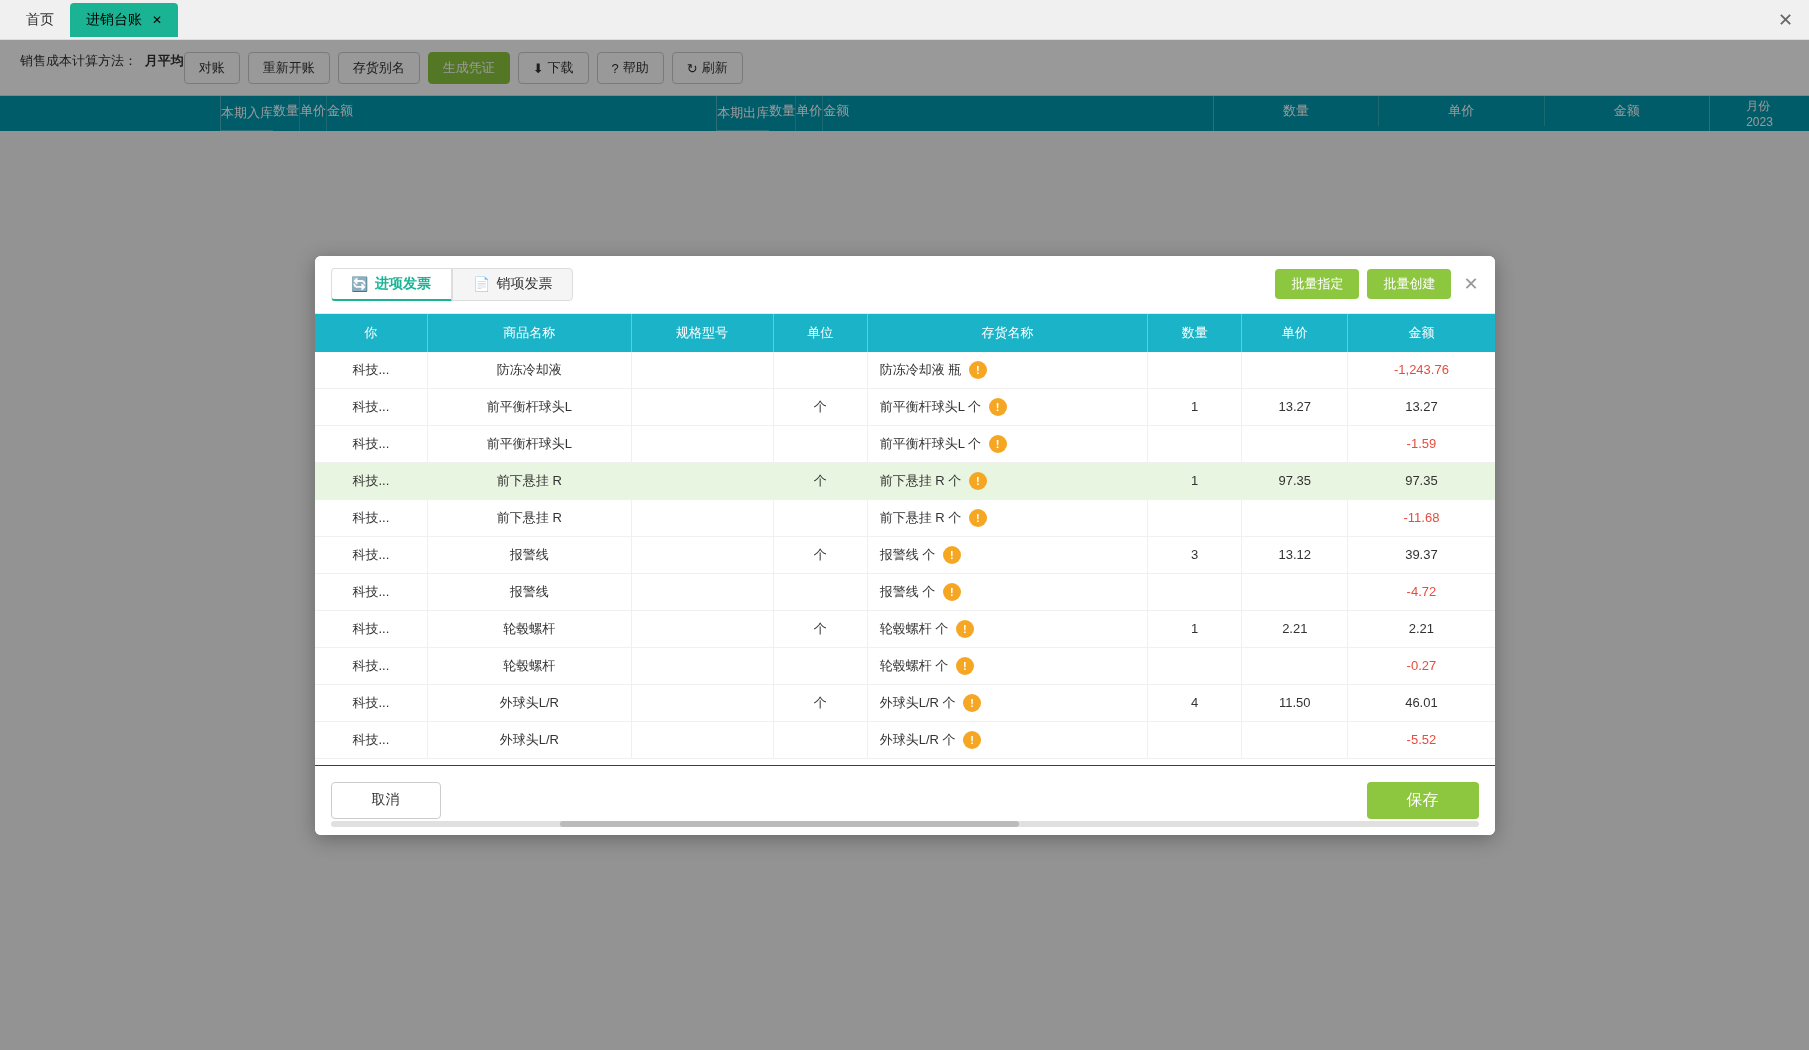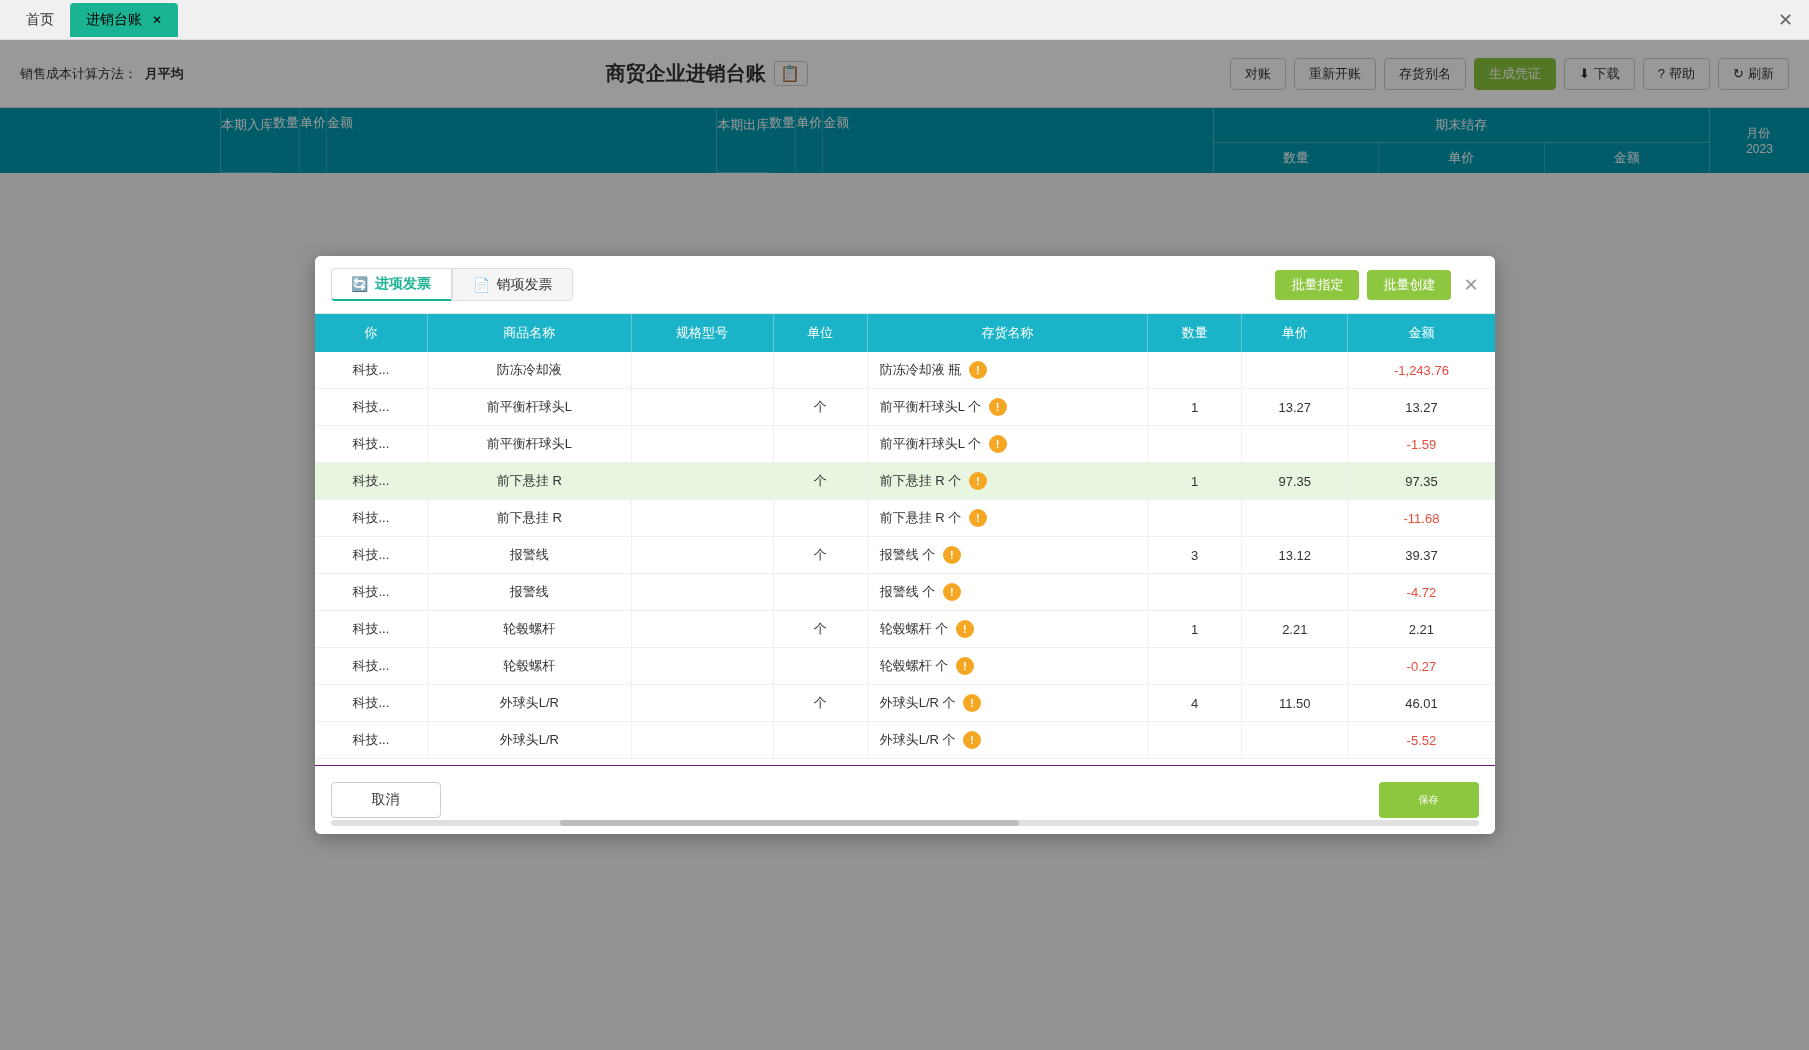--- a/index.html
+++ b/index.html
@@ -56,23 +56,23 @@
     .main-area {
       background: #f5f5f5;
       width: 100%;
       height: calc(1050px - 40px);
       position: relative;
     }
 
     
     .toolbar {
       display: flex;
-      align-items: center;
+      align-items: flex-start;
       padding: 12px 20px;
-      height: 68px;
+      height: 56px;
       background: #fff;
       border-bottom: 1px solid #e0e0e0;
     }
     .cost-method {
       font-size: 13px;
       color: #333;
     }
     .page-title {
       flex: 1;
       text-align: center;
@@ -273,21 +273,21 @@
       cursor: pointer;
       font-size: 14px;
     }
     .btn-save {
       padding: 8px 40px;
       border: none;
       background: #8dc63f;
       color: #fff;
       border-radius: 4px;
       cursor: pointer;
-      font-size: 10px;
+      font-size: 16px;
     }
 
     
     .scroll-indicator {
       position: absolute;
       bottom: 8px;
       left: 0;
       right: 0;
       height: 6px;
       background: #e0e0e0;
@@ -313,24 +313,20 @@
   </div>
   <span class="window-close">✕</span>
 </div>
 
 <div class="main-area">
 
   <div class="toolbar">
     <div class="cost-method">
       <span>销售成本计算方法：</span>
       <span style="margin-left:4px;font-weight:bold;">月平均</span>
-    </div>
-    <div class="page-title">
-      <span>商贸企业进销台账</span>
-      <span style="font-size:16px;border:1px solid #ccc;padding:2px 6px;border-radius:3px;">📋</span>
     </div>
     <div class="toolbar-buttons">
       <button class="btn btn-outline btn-icon">对账</button>
       <button class="btn btn-outline btn-icon">重新开账</button>
       <button class="btn btn-outline btn-icon">存货别名</button>
       <button class="btn btn-primary btn-icon">生成凭证</button>
       <button class="btn btn-outline btn-icon">
         <span>⬇</span>
         <span>下载</span>
       </button>
@@ -357,21 +353,20 @@
     </div>
     <div style="flex:1;display:flex;border-left:1px solid rgba(255,255,255,0.3);">
       <div style="text-align:center;padding:8px 0;border-bottom:1px solid rgba(255,255,255,0.3);">本期出库</div>
       <div style="display:flex;">
         <div style="flex:1;text-align:center;padding:6px 0;border-right:1px solid rgba(255,255,255,0.2);">数量</div>
         <div style="flex:1;text-align:center;padding:6px 0;border-right:1px solid rgba(255,255,255,0.2);">单价</div>
         <div style="flex:1;text-align:center;padding:6px 0;">金额</div>
       </div>
     </div>
     <div style="flex:1;display:flex;flex-direction:column;border-left:1px solid rgba(255,255,255,0.3);">
-      <div style="text-align:center;padding:8px 0;border-bottom:1px solid rgba(255,255,255,0.3);">期末结存</div>
       <div style="display:flex;">
         <div style="flex:1;text-align:center;padding:6px 0;border-right:1px solid rgba(255,255,255,0.2);">数量</div>
         <div style="flex:1;text-align:center;padding:6px 0;border-right:1px solid rgba(255,255,255,0.2);">单价</div>
         <div style="flex:1;text-align:center;padding:6px 0;">金额</div>
       </div>
     </div>
     <div style="width:100px;border-left:1px solid rgba(255,255,255,0.3);display:flex;align-items:center;justify-content:center;font-size:12px;">
       月份<br>2023
     </div>
   </div>

